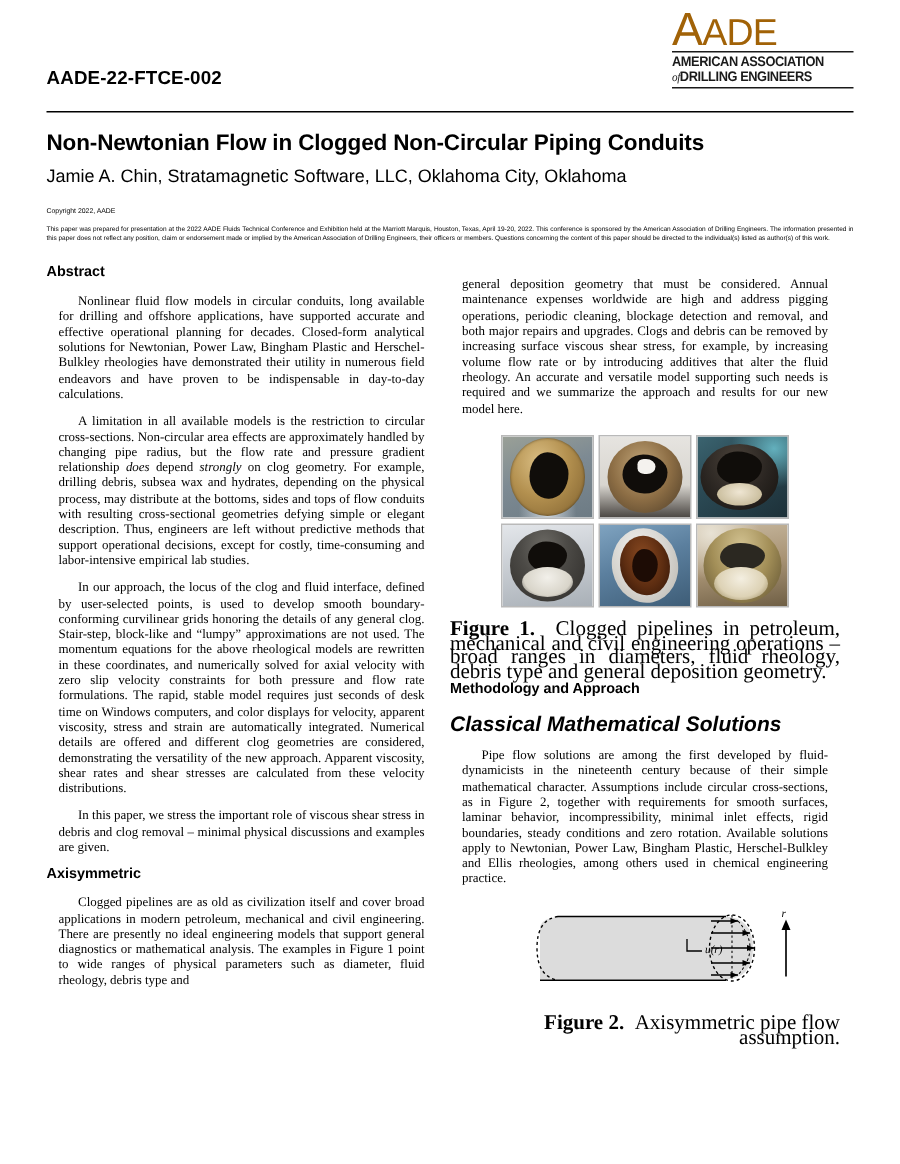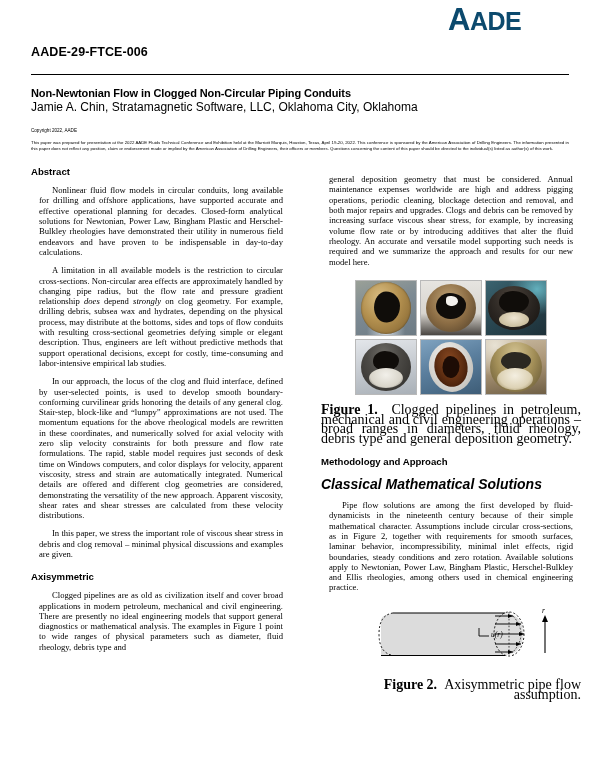--- a/index.html
+++ b/index.html
@@ -30,25 +30,25 @@
   }
   .logo {
     position: absolute;
     right: 0px;
     top: 9px;
     width: 121px;
     text-align: left;
   }
   .logo-word {
     font-family: "Liberation Sans", sans-serif;
-    font-weight: bold;
+    font-weight: normal;
     font-size: 25px;
     line-height: 22px;
     letter-spacing: -0.5px;
-    color: #0c4a6e;
+    color: #a16207;
     display: block;
   }
   .logo-word .cap { font-size: 31px; }
   .logo-sub {
     border-top: 1.5px solid #1a1a1a;
     border-bottom: 1.5px solid #1a1a1a;
     padding: 1px 0 0 0;
     margin-top: 1px;
   }
   .logo-line1 {
@@ -91,23 +91,23 @@
 
   .rule {
     border: 0;
     border-top: 1px solid #000;
     margin: 0 0 12px 0;
   }
 
   .title {
     font-family: "Liberation Sans", sans-serif;
     font-weight: bold;
-    font-size: 11px;
+    font-size: 15px;
     letter-spacing: -0.1px;
-    margin: 0 0 1px 0;
+    margin: 0 0 6px 0;
   }
   .authors {
     font-family: "Liberation Sans", sans-serif;
     font-size: 12px;
     margin: 0 0 14px 0;
   }
 
   .copyright {
     font-family: "Liberation Sans", sans-serif;
     font-size: 4.6px;
@@ -117,33 +117,33 @@
     font-family: "Liberation Sans", sans-serif;
     font-size: 4.35px;
     line-height: 6.1px;
     text-align: justify;
     margin: 0 0 14px 0;
   }
 
   
   .columns {
     display: flex;
-    gap: 30px;
+    gap: 9px;
   }
   .col {
     width: 260px;
     flex: 0 0 260px;
   }
   h2.sec {
     font-family: "Liberation Sans", sans-serif;
     font-weight: bold;
     font-size: 9.6px;
     margin: 0 0 2px 0;
   }
-  h2.sec.spaced { margin-top: 12px; }
+  h2.sec.spaced { }
   h3.subsec {
     font-family: "Liberation Sans", sans-serif;
     font-weight: bold;
     font-style: italic;
     font-size: 14px;
     margin: 9px 0 2px 0;
   }
   p.body {
     font-family: "Liberation Serif", serif;
     font-size: 8.65px;
@@ -215,23 +215,27 @@
 </style>
 </head>
 <body>
 
 <div class="page">
 
   <div class="header">
 
     <div class="logo">
       <span class="logo-word"><span class="cap">A</span>ADE</span>
+      <div class="logo-sub">
+        <span class="logo-line1">AMERICAN ASSOCIATION</span>
+        <span class="logo-line2"><span class="logo-of">of</span><span>DRILLING ENGINEERS</span></span>
+      </div>
     </div>
 
-    <div class="paper-no">AADE-29-FTCE-006</div>
+    <div class="paper-no">AADE-22-FTCE-002</div>
   </div>
 
   <hr class="rule">
 
   <div class="title">Non-Newtonian Flow in Clogged Non-Circular Piping Conduits</div>
   <div class="authors">Jamie A. Chin, Stratamagnetic Software, LLC, Oklahoma City, Oklahoma</div>
 
   <div class="copyright">Copyright 2022, AADE</div>
   <div class="disclaimer">This paper was prepared for presentation at the 2022 AADE Fluids Technical Conference and Exhibition held at the Marriott Marquis, Houston, Texas, April 19-20, 2022. This conference is sponsored by the American Association of Drilling Engineers. The information presented in this paper does not reflect any position, claim or endorsement made or implied by the American Association of Drilling Engineers, their officers or members. Questions concerning the content of this paper should be directed to the individual(s) listed as author(s) of this work.</div>
 

